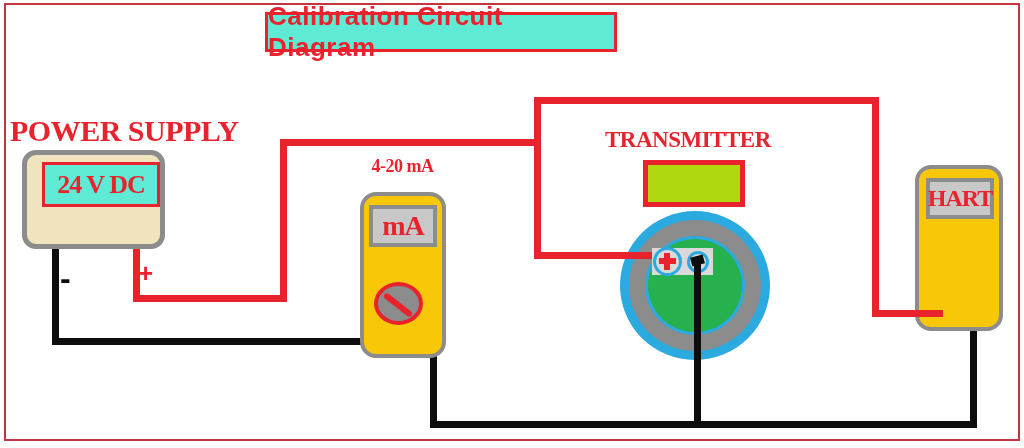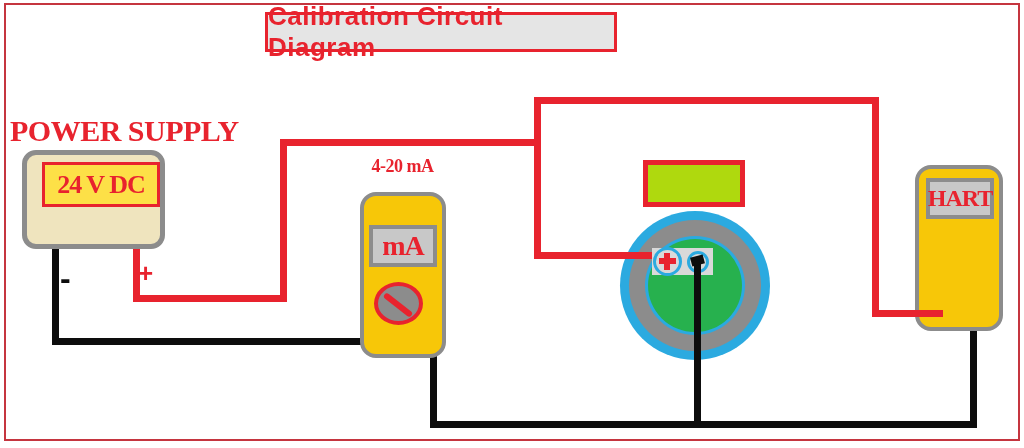--- a/index.html
+++ b/index.html
@@ -7,21 +7,21 @@
     position:relative;width:1024px;height:448px;background:#ffffff;
     overflow:hidden;font-family:"Liberation Serif", serif;
   }
   .frame{
     position:absolute;left:4px;top:3px;right:4px;bottom:7px;
     border:2px solid #c5353f;pointer-events:none;z-index:1;
   }
   
   .title-box{
     position:absolute;left:265px;top:12px;width:352px;height:40px;
-    background:#e5e5e5;border:3px solid #e8232e;box-sizing:border-box;
+    background:#5eead4;border:3px solid #e8232e;box-sizing:border-box;
     display:flex;align-items:center;justify-content:center;z-index:30;
   }
   .title-box span{
     font-family:"Liberation Sans", sans-serif;font-weight:700;
     font-size:26px;color:#e8232e;letter-spacing:0.5px;
   }
   
   .dev-label{
     position:absolute;color:#e8232e;font-weight:700;text-align:center;
     letter-spacing:-0.5px;z-index:30;white-space:nowrap;
@@ -32,41 +32,41 @@
   .wire.black{background:#0d0d0d;}
   .z5{z-index:5;}  .z9{z-index:9;}  .z11{z-index:11;} .z20{z-index:20;}
   
   .ps-body{
     position:absolute;left:22px;top:150px;width:143px;height:99px;
     background:#efe4be;border:5px solid #8c8c8c;border-radius:14px;
     box-sizing:border-box;z-index:10;
   }
   .ps-display{
     position:absolute;left:42px;top:162px;width:118px;height:45px;
-    background:#fde047;border:3px solid #e8232e;box-sizing:border-box;
+    background:#5eead4;border:3px solid #e8232e;box-sizing:border-box;
     display:flex;align-items:center;justify-content:center;z-index:12;
   }
   .ps-display span{font-size:26px;font-weight:700;color:#e8232e;letter-spacing:-1px;}
   .sym{position:absolute;font-weight:700;z-index:8;font-family:"Liberation Sans", sans-serif;}
   .sym.minus{left:60px;top:260px;color:#0d0d0d;font-size:32px;}
   .sym.plus{left:138px;top:258px;color:#e8232e;font-size:26px;}
   
   .meter-body{
     position:absolute;background:#f7c708;border:4px solid #8c8c8c;
     border-radius:16px;box-sizing:border-box;z-index:10;
   }
   .meter-display{
     position:absolute;background:#c8c8c8;border:4px solid #8c8c8c;
     box-sizing:border-box;display:flex;align-items:center;justify-content:center;
     z-index:12;
     text-align:right;
   }
   .meter-display span{font-weight:700;color:#e8232e;letter-spacing:-1px;}
   .mm-body{left:360px;top:192px;width:86px;height:166px;}
-  .mm-display{left:369px;top:205px;width:68px;height:42px;margin-top:20px;}
+  .mm-display{left:369px;top:205px;width:68px;height:42px;}
   .mm-display span{font-size:28px;}
   .hart-body{left:915px;top:165px;width:88px;height:166px;}
   .hart-display{left:926px;top:178px;width:68px;height:41px;}
   .hart-display span{font-size:24px;}
   .knob{
     position:absolute;left:374px;top:282px;width:49px;height:43px;
     background:#8c8c8c;border:4px solid #e8232e;border-radius:50%;
     box-sizing:border-box;z-index:12;
   }
   .knob-pointer{
@@ -146,20 +146,21 @@
 
   <div class="dev-label" style="left:345px;top:156px;width:115px;font-size:18px;">4-20 mA</div>
   <div class="meter-body mm-body"></div>
   <div class="meter-display mm-display">
     <span>mA</span>
   </div>
   <div class="knob">
     <div class="knob-pointer"></div>
   </div>
 
+  <div class="dev-label" style="left:605px;top:127px;width:165px;font-size:23px;">TRANSMITTER</div>
   <div class="tx-display"></div>
   <div class="tx-outer"></div>
   <div class="tx-ring"></div>
   <div class="tx-face"></div>
   <div class="tx-terminals"></div>
   <div class="term plus">
     <div class="cross-h"></div>
     <div class="cross-v"></div>
   </div>
   <div class="term minus"></div>

